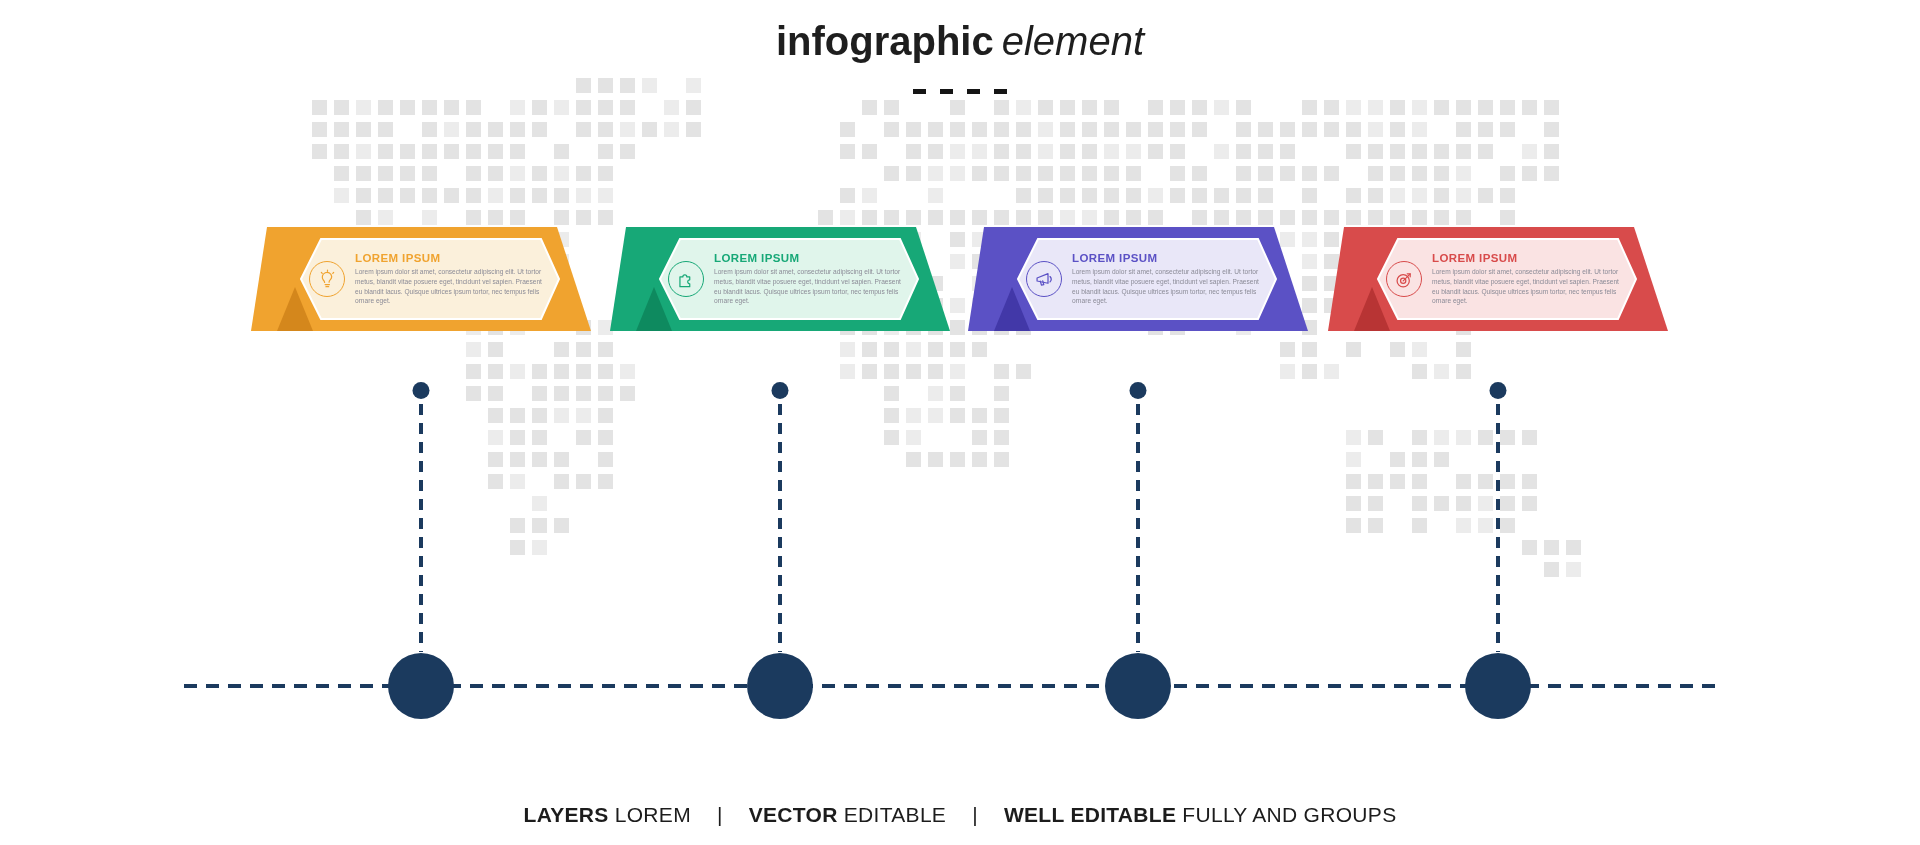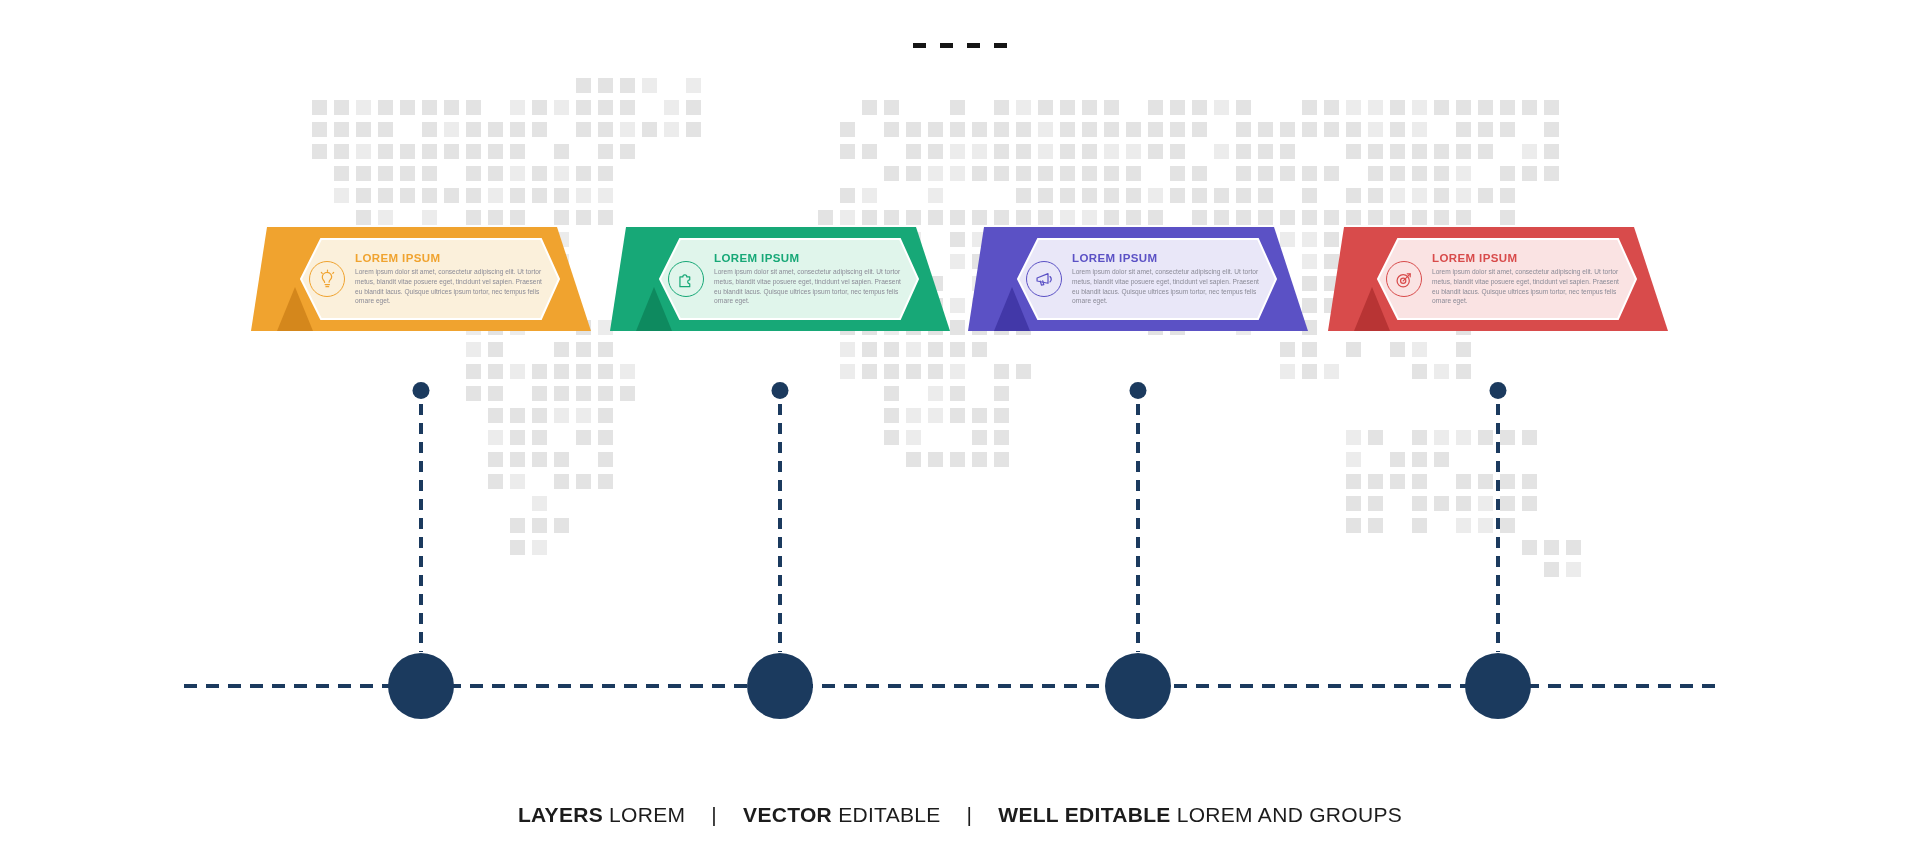--- a/index.html
+++ b/index.html
@@ -580,20 +580,21 @@
       <div class="mq" style="left: 1544px; top: 122px; background: rgb(227, 227, 227);"></div>
       <div class="mq" style="left: 1544px; top: 144px; background: rgb(227, 227, 227);"></div>
       <div class="mq" style="left: 1544px; top: 166px; background: rgb(227, 227, 227);"></div>
       <div class="mq" style="left: 1544px; top: 540px; background: rgb(227, 227, 227);"></div>
       <div class="mq" style="left: 1544px; top: 562px; background: rgb(227, 227, 227);"></div>
       <div class="mq" style="left: 1566px; top: 540px; background: rgb(227, 227, 227);"></div>
       <div class="mq" style="left: 1566px; top: 562px; background: rgb(236, 236, 236);"></div>
     </div>
 
   <div class="header">
+    <h1><span class="t-bold">infographic</span><span class="t-italic">element</span></h1>
     <div class="title-dashes">
       <span></span><span></span><span></span><span></span>
     </div>
   </div>
 
   <div class="card" style="left: 251px; --main: #F0A32F; --dark: #D4871C; --light: #FBF0DB;">
     <svg class="card-bg" viewBox="0 0 340 104">
       <polygon class="outer" points="16,0 306,0 340,104 0,104"></polygon>
       <polygon class="fold" points="26,104 44,60 62,104"></polygon>
       <polygon class="inner" points="50,52 70,12 290,12 308,52 290,92 70,92"></polygon>
@@ -693,15 +694,15 @@
       <span class="v-dash-line"></span>
       <span class="big-circle"></span>
     </div>
     <div class="connector" style="left:1498px">
       <span class="small-dot"></span>
       <span class="v-dash-line"></span>
       <span class="big-circle"></span>
     </div>
   </div>
 
-  <div class="footer"><span class="b">LAYERS</span><span class=""> LOREM</span><span class="sep">|</span><span class="b">VECTOR</span><span class=""> EDITABLE</span><span class="sep">|</span><span class="b">WELL EDITABLE</span><span class=""> LOREM AND GROUPS</span></div>
+  <div class="footer"><span class="b">LAYERS</span><span class=""> LOREM</span><span class="sep">|</span><span class="b">VECTOR</span><span class=""> EDITABLE</span><span class="sep">|</span><span class="b">WELL EDITABLE</span><span class=""> FULLY AND GROUPS</span></div>
 
 </div>
 
 </body></html>

